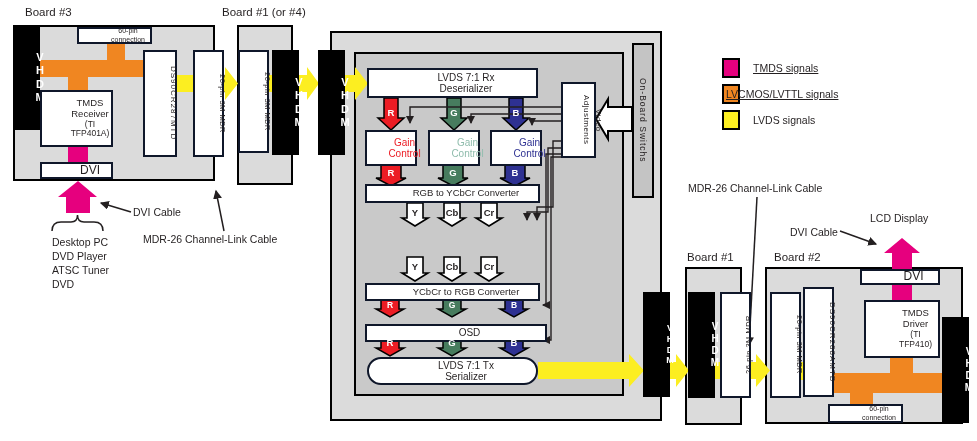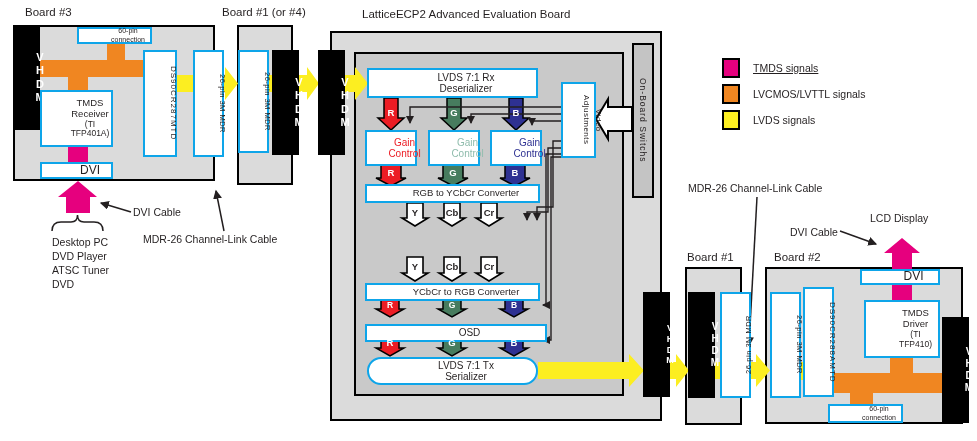--- a/index.html
+++ b/index.html
@@ -1,21 +1,21 @@
 <!DOCTYPE html>
 <html><head>
 <meta charset="utf-8">
 <style>
   html,body{margin:0;padding:0;background:#fff;}
   #canvas{position:relative;width:977px;height:441px;background:#fff;overflow:hidden;
           font-family:"Liberation Sans",sans-serif;color:#231F20;}
   .abs{position:absolute;}
   .board{position:absolute;background:#DBDBDB;border:2px solid #000;box-sizing:border-box;}
   .device{position:absolute;background:#C9C9C9;border:2px solid #000;box-sizing:border-box;}
-  .wbox{position:absolute;background:#fff;border:2px solid #0ea5e9;box-sizing:border-box;
+  .wbox{position:absolute;background:#fff;border:2px solid #0f172a;box-sizing:border-box;
         display:flex;flex-direction:column;align-items:center;justify-content:center;
         text-align:center;line-height:1.15;}
   .vbar{position:absolute;background:#000;color:#fff;display:flex;align-items:center;
         justify-content:center;box-sizing:border-box;}
   .vhdm{font-weight:bold;width:12px;word-break:break-all;text-align:center;line-height:1.2;}
   .vtext{writing-mode:vertical-rl;letter-spacing:1px;white-space:nowrap;}
   .lbl{position:absolute;font-size:10.5px;white-space:nowrap;}
   .title{position:absolute;font-size:11.5px;white-space:nowrap;}
   .sig{position:absolute;transform:translate(-50%,-50%);font-weight:bold;font-size:9.5px;
        white-space:nowrap;z-index:6;}
@@ -37,40 +37,39 @@
   <div class="board z1" style="left:330px;top:31px;width:332px;height:390px;"></div>
   <div class="device z1" style="left:354px;top:52px;width:270px;height:344px;"></div>
   <div class="abs z2" style="left:632px;top:43px;width:22px;height:155px;background:#C4C4C4;border:2px solid #000;box-sizing:border-box;display:flex;align-items:center;justify-content:center;">
     <span class="vtext" style="font-size:8.5px;">On-Board Switchs</span>
   </div>
   <div class="board z1" style="left:685px;top:267px;width:57px;height:158px;"></div>
   <div class="board z1" style="left:765px;top:267px;width:198px;height:157px;"></div>
 
   <div class="title" style="left:25px;top:6px;">Board #3</div>
   <div class="title" style="left:222px;top:6px;">Board #1 (or #4)</div>
-  <div class="title" style="left:362px;top:8px;">LatticeECP2 Advanced Evaluation Board</div>
   <div class="abs" style="left:354px;top:36px;width:270px;text-align:center;font-size:11px;">LatticeECP2-50 Device</div>
   <div class="title" style="left:687px;top:251px;">Board #1</div>
   <div class="title" style="left:774px;top:251px;">Board #2</div>
 
   <div class="lbl" style="left:133px;top:206px;">DVI Cable</div>
   <div class="lbl" style="left:143px;top:233px;">MDR-26 Channel-Link Cable</div>
   <div class="lbl" style="left:52px;top:236px;">Desktop PC</div>
   <div class="lbl" style="left:52px;top:250px;">DVD Player</div>
   <div class="lbl" style="left:52px;top:264px;">ATSC Tuner</div>
   <div class="lbl" style="left:52px;top:278px;">DVD</div>
   <div class="lbl" style="left:688px;top:182px;">MDR-26 Channel-Link Cable</div>
   <div class="lbl" style="left:790px;top:226px;">DVI Cable</div>
   <div class="lbl" style="left:870px;top:212px;">LCD Display</div>
 
   <div class="legend-square" style="left: 722px; top: 58px; background: rgb(230, 0, 126);"></div>
   <div class="legend-square" style="left: 722px; top: 84px; background: rgb(240, 134, 33);"></div>
   <div class="legend-square" style="left: 722px; top: 110px; background: rgb(252, 238, 33);"></div>
   <div class="lbl" style="left:753px;top:62px;text-decoration:underline;">TMDS signals</div>
-  <div class="lbl" style="left:753px;top:88px;">LVCMOS/LVTTL signals</div>
+  <div class="lbl" style="left:726px;top:88px;text-decoration:underline;">LVCMOS/LVTTL signals</div>
   <div class="lbl" style="left:753px;top:114px;">LVDS signals</div>
 
   <svg class="layer" width="977" height="441" viewBox="0 0 977 441">
     <defs>
       <marker id="ah" markerWidth="8" markerHeight="8" refX="5.2" refY="3" orient="auto">
         <path d="M0,0 L6,3 L0,6 z" fill="#231F20"></path>
       </marker>
     </defs>
 
     <rect x="33" y="60" width="110" height="17" fill="#F08621"></rect>

